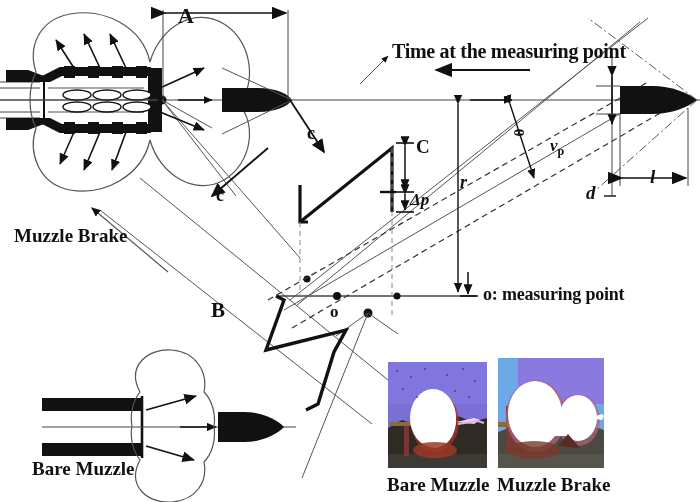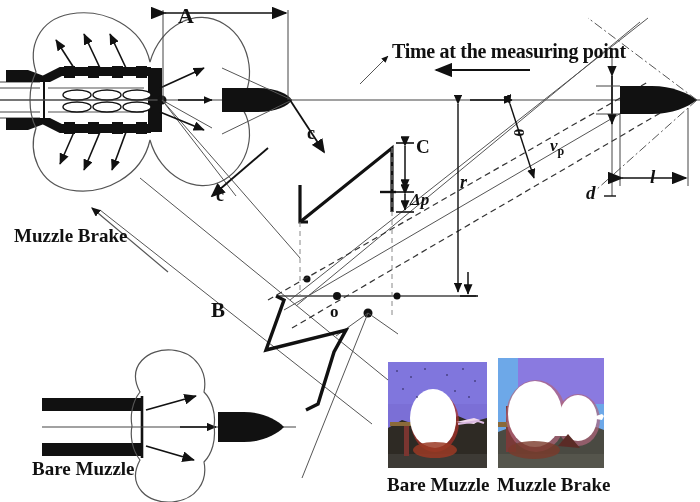--- a/index.html
+++ b/index.html
@@ -265,20 +265,21 @@
 <div class="lbl" style="left:516px;top:124px;font-size:15px;transform:rotate(-90deg);">θ</div>
 
 <div class="lbl lbl-italic" style="left:586px;top:182px;font-size:19px;">d</div>
 
 <div class="lbl lbl-italic" style="left:650px;top:166px;font-size:19px;">l</div>
 
 <div class="lbl" style="left:330px;top:302px;font-size:17px;">o</div>
 
 <div class="lbl" style="left:392px;top:40px;font-size:20px;letter-spacing:-0.3px;">Time at the measuring point</div>
 
+<div class="lbl" style="left:483px;top:284px;font-size:18px;letter-spacing:-0.2px;">o: measuring point</div>
 
 <div class="lbl" style="left:14px;top:225px;font-size:19px;">Muzzle Brake</div>
 
 <div class="lbl" style="left:32px;top:458px;font-size:19px;">Bare Muzzle</div>
 
 <div class="photo" style="left:388px;top:362px;width:99px;height:106px;overflow:hidden;">
   <svg viewBox="0 0 99 106" width="99" height="106">
     <rect x="0" y="0" width="99" height="106" fill="#7b6fd6"></rect>
     <rect x="0" y="0" width="99" height="42" fill="#8076dd"></rect>
     <path d="M0,66 L14,58 L26,62 L40,56 L56,60 L70,54 L84,60 L99,56 L99,106 L0,106 Z" fill="#2e2a24"></path>

